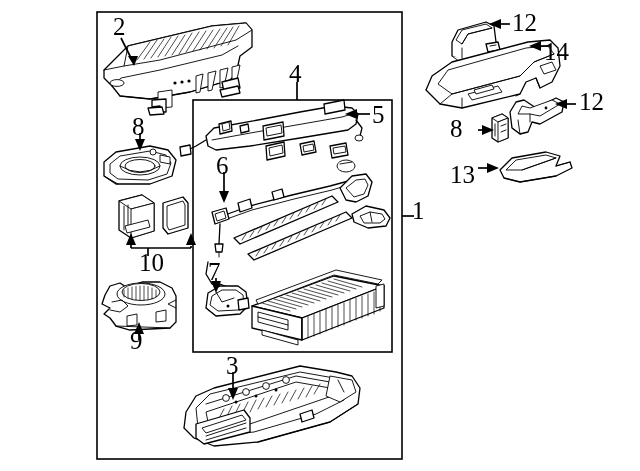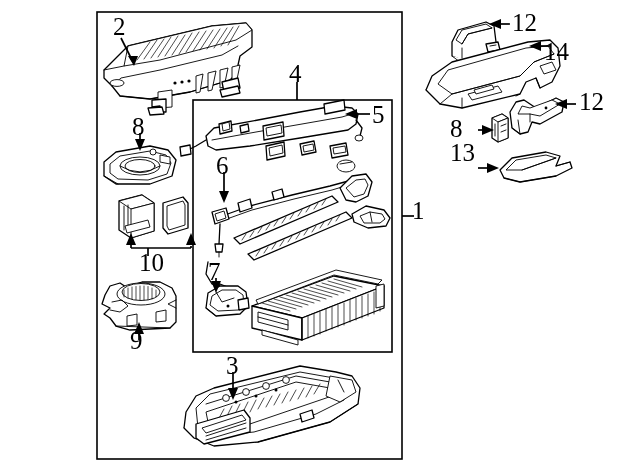--- a/index.html
+++ b/index.html
@@ -462,17 +462,17 @@
   <div class="callout" style="left:226px; top:353px;">3</div>
   <div class="callout" style="left:289px; top:61px;">4</div>
   <div class="callout" style="left:372px; top:102px;">5</div>
   <div class="callout" style="left:216px; top:153px;">6</div>
   <div class="callout" style="left:208px; top:259px;">7</div>
   <div class="callout" style="left:132px; top:114px;">8</div>
   <div class="callout" style="left:130px; top:328px;">9</div>
   <div class="callout" style="left:139px; top:250px;">10</div>
   <div class="callout" style="left:579px; top:89px;">12</div>
   <div class="callout" style="left:450px; top:116px;">8</div>
-  <div class="callout" style="left:450px; top:140px;">13</div>
+  <div class="callout" style="left:450px; top:162px;">13</div>
   <div class="callout" style="left:544px; top:32px;margin-top:7px;">14</div>
   <div class="callout" style="left:512px; top:10px;">12</div>
 
 </div>
 
 </body></html>

